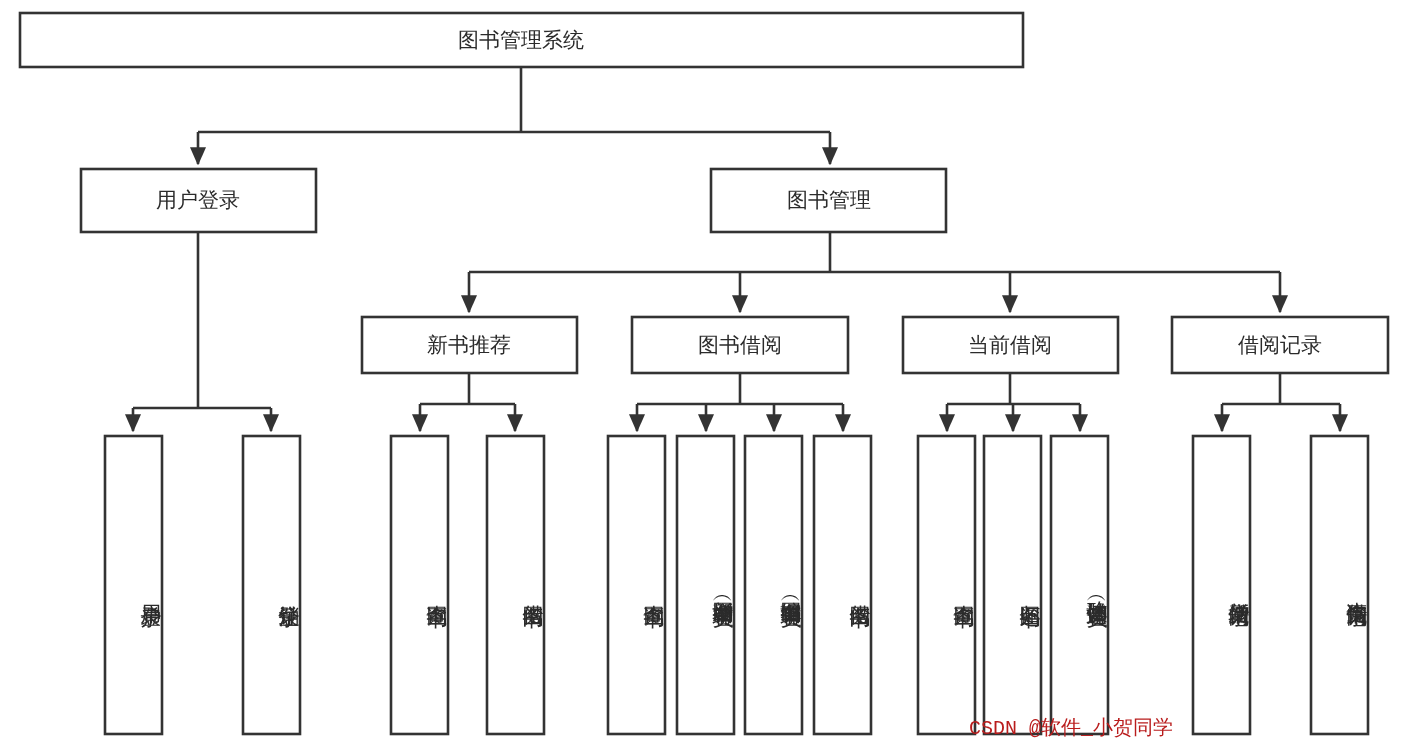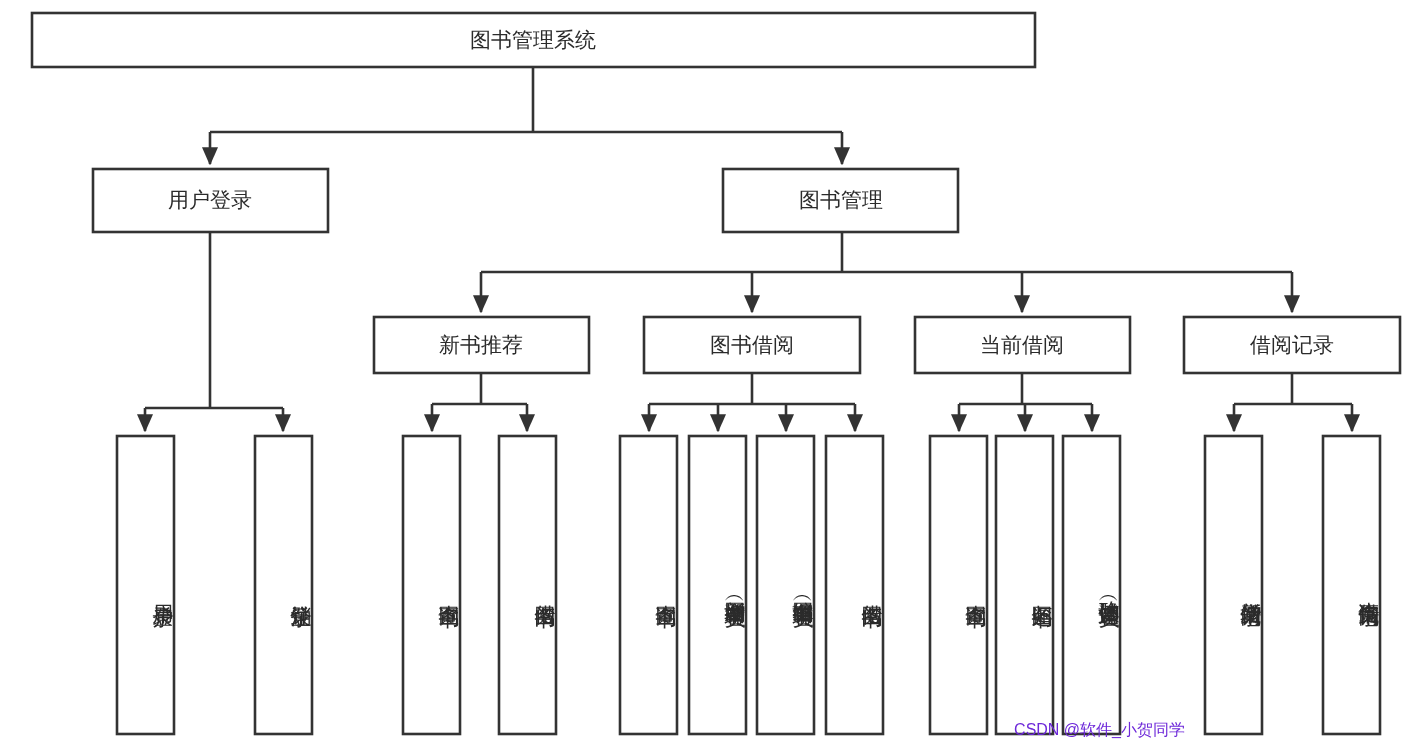--- a/index.html
+++ b/index.html
@@ -9,21 +9,20 @@
   body {
     width: 1405px; height: 747px;
     font-family: "DejaVu Sans", "Liberation Sans", sans-serif;
     overflow: hidden;
   }
   #diagram-root {
     position: relative;
     width: 1181px;
     height: 747px;
     background: #ffffff;
-    margin-left: 12px;
   }
   svg.diagram-canvas {
     position: absolute;
     top: 0; left: 0;
     width: 1405px;
     height: 747px;
   }
   .node-box {
     fill: #ffffff;
     stroke: #333333;
@@ -56,23 +55,23 @@
     color: #2b2b2b;
     letter-spacing: 1px;
     text-align: center;
     white-space: nowrap;
     pointer-events: none;
   }
   .watermark {
     position: absolute;
     right: 8px;
     bottom: 6px;
-    font-family: Liberation Sans, sans-serif;
-    font-size: 16px;
-    color: #6d28d9;
+    font-family: Liberation Mono, monospace;
+    font-size: 20px;
+    color: #b91c1c;
     white-space: nowrap;
   }
 </style>
 </head>
 <body>
 
 <div id="diagram-root">
 
   <svg class="diagram-canvas" viewBox="0 0 1405 747" xmlns="http://www.w3.org/2000/svg">
     <defs>

